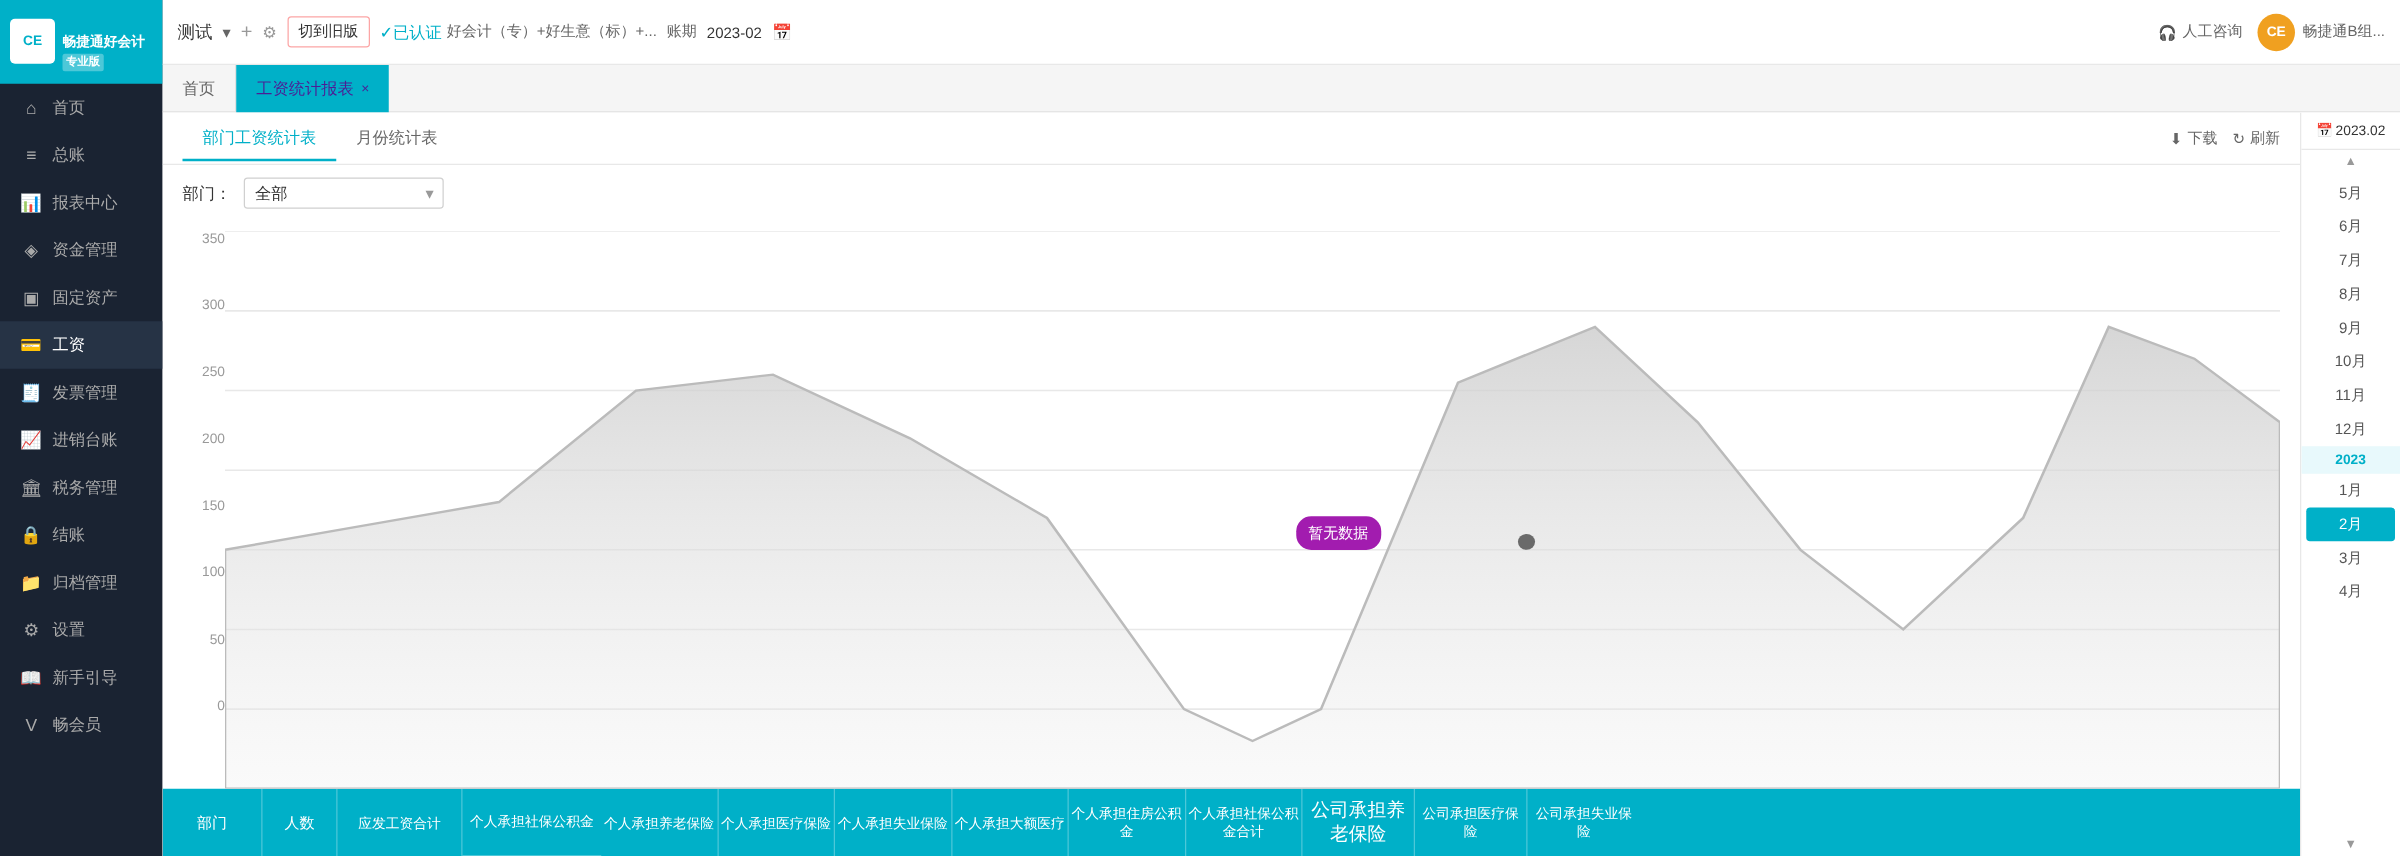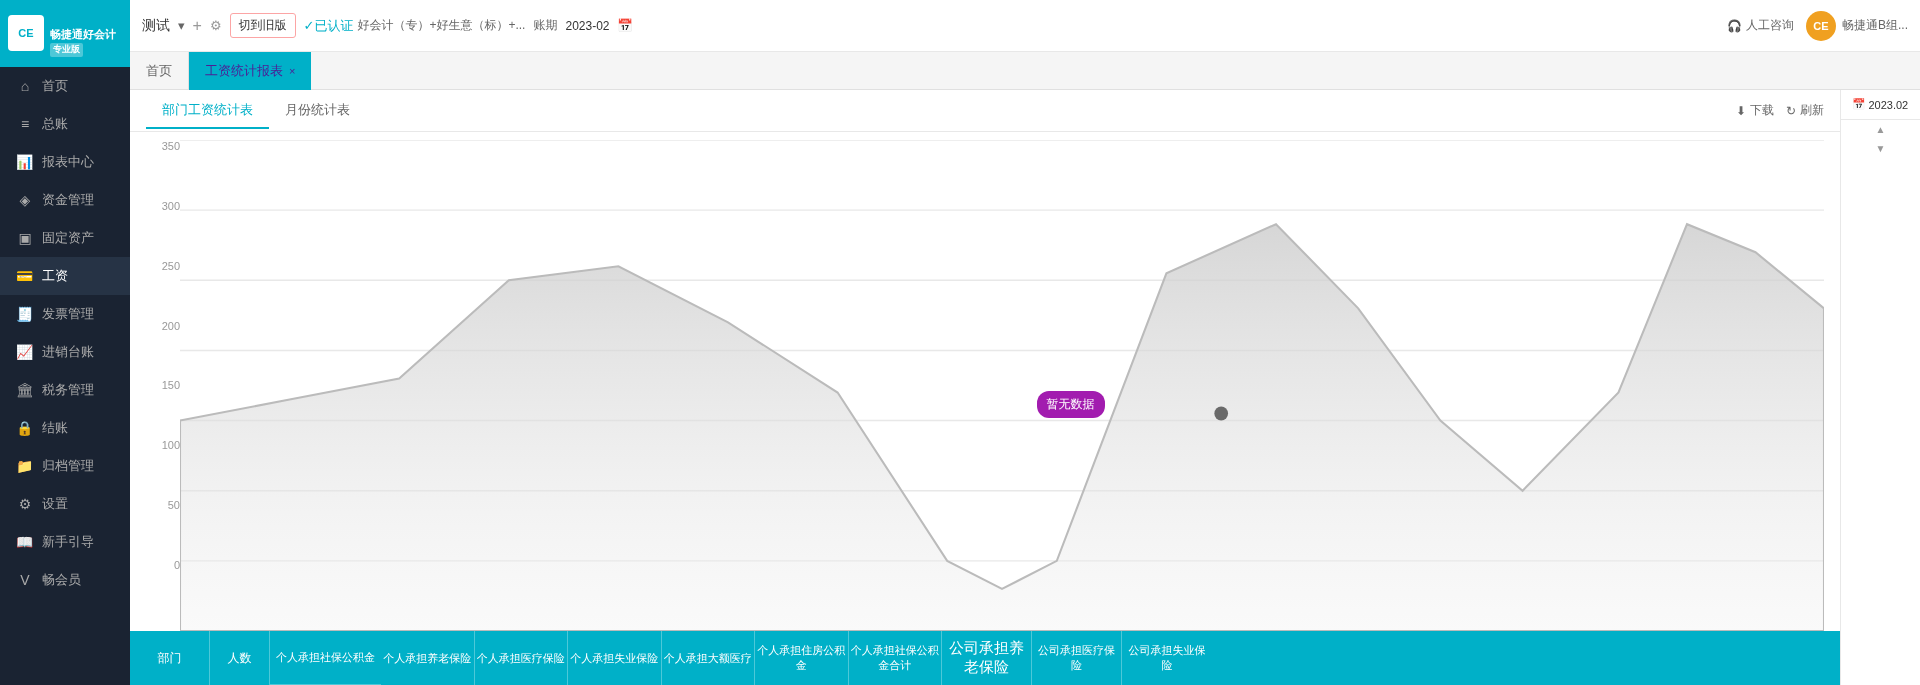--- a/index.html
+++ b/index.html
@@ -486,20 +486,28 @@
             <span>⬇</span>
             <span>下载</span>
           </div>
           <div class="action-btn">
             <span>↻</span>
             <span>刷新</span>
           </div>
         </div>
       </div>
 
+      <div class="filter-bar">
+        <span class="filter-label">部门：</span>
+        <div class="select-wrapper">
+          <select class="filter-select">
+            <option>全部</option>
+          </select>
+        </div>
+      </div>
 
       <div class="chart-area" style="position:relative; flex:1; padding: 8px 16px 0 50px; min-height: 0;">
         
         <div style="position:absolute; left:16px; top:8px; bottom:60px; width:34px; display:flex; flex-direction:column; justify-content:space-between; align-items:flex-end;">
           <span style="font-size:11px; color:#999;">350</span>
           <span style="font-size:11px; color:#999;">300</span>
           <span style="font-size:11px; color:#999;">250</span>
           <span style="font-size:11px; color:#999;">200</span>
           <span style="font-size:11px; color:#999;">150</span>
           <span style="font-size:11px; color:#999;">100</span>
@@ -536,20 +544,23 @@
         </div>
       </div>
 
       <div class="table-header" style="overflow-x: auto;">
 
         <div class="table-single-col" style="width:80px; flex-shrink:0;">
           <span>部门</span>
         </div>
         <div class="table-single-col" style="width:60px; flex-shrink:0;">
           <span>人数</span>
+        </div>
+        <div class="table-single-col" style="width:100px; flex-shrink:0; font-size:11px; text-align:center;">
+          <span>应发工资合计</span>
         </div>
 
         <div class="table-col-group" style="flex-shrink:0;">
           <div class="table-col-group-header">
             <span>个人承担社保公积金</span>
           </div>
           <div class="table-col-sub">
             <div class="table-col" style="width:90px; font-size:11px;">
               <span>个人承担养老保险</span>
             </div>
@@ -583,17 +594,34 @@
       </div>
 
     </div>
 
     <div class="right-panel">
       <div class="right-panel-header">
         <span style="font-size:11px; color:#00b0c8;">📅</span>
         <span style="font-size:11px;">2023.02</span>
       </div>
       <div class="date-nav-up">▲</div>
+      <div class="date-list">
+
+        <div class="date-list-item">5月</div>
+        <div class="date-list-item">6月</div>
+        <div class="date-list-item">7月</div>
+        <div class="date-list-item">8月</div>
+        <div class="date-list-item">9月</div>
+        <div class="date-list-item">10月</div>
+        <div class="date-list-item">11月</div>
+        <div class="date-list-item">12月</div>
+
+        <div class="date-list-item year-label">2023</div>
+        <div class="date-list-item">1月</div>
+        <div class="date-list-item active">2月</div>
+        <div class="date-list-item">3月</div>
+        <div class="date-list-item">4月</div>
+      </div>
       <div class="date-nav-down">▼</div>
     </div>
 
   </div>
 </div>
 
 </body></html>

